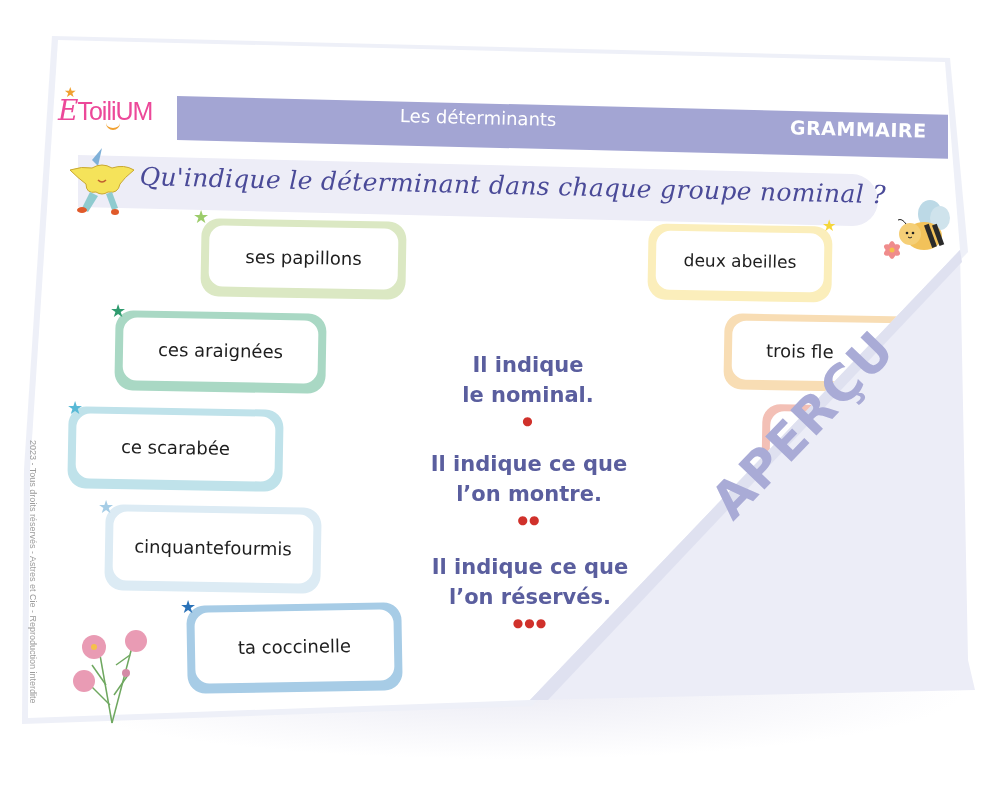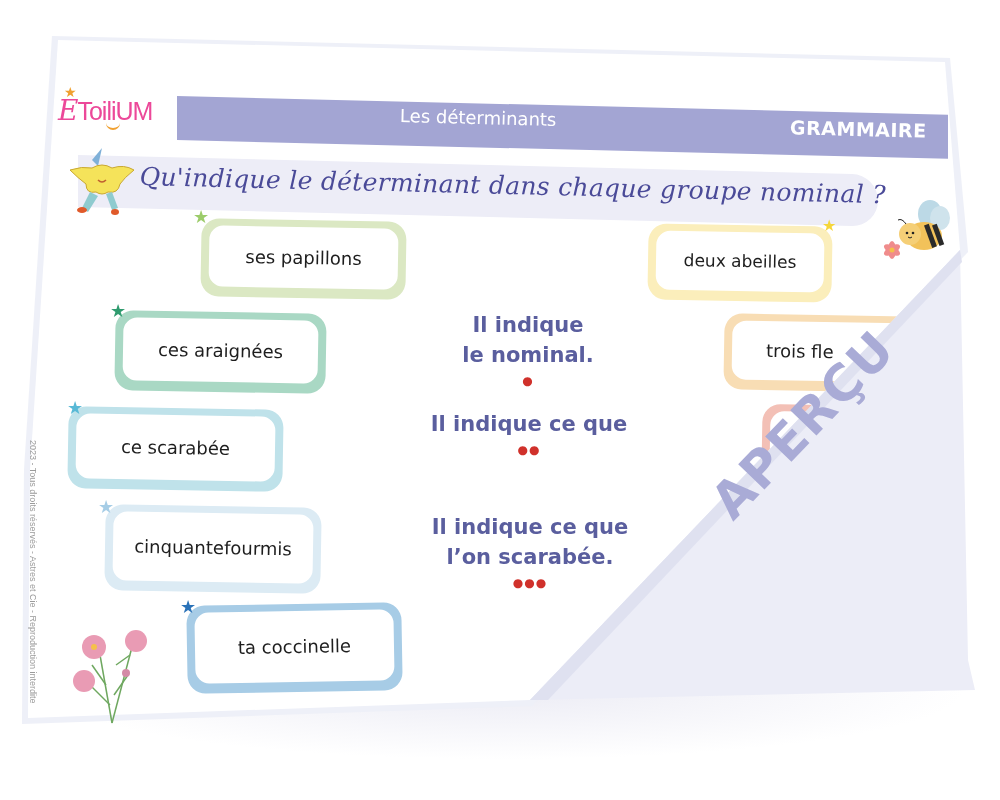--- a/index.html
+++ b/index.html
@@ -24,21 +24,21 @@
   .logo-smile{position:absolute;left:106px;top:122px;width:14px;height:6px;border-bottom:2px solid #f0a030;border-radius:0 0 10px 10px;}
   .title-bar{position:absolute;left:177px;top:96px;width:771px;height:44px;background:#a3a5d3;transform:skewY(1.4deg);transform-origin:left top;}
   .title-text{position:absolute;left:400px;top:107px;color:#ffffff;font-size:18px;font-family:"DejaVu Sans",sans-serif;transform:rotate(1.4deg);}
   .subject-text{position:absolute;left:790px;top:118px;color:#ffffff;font-size:19px;font-weight:bold;font-family:"DejaVu Sans",sans-serif;transform:rotate(1.4deg);letter-spacing:0.5px;}
   .question-bar{position:absolute;left:78px;top:155px;width:800px;height:52px;background:#ededf7;border-radius:0 28px 28px 0;transform:skewY(1.4deg);transform-origin:left top;}
   .question-text{position:absolute;left:140px;top:162px;font-family:"DejaVu Serif",serif;font-style:italic;font-size:25px;color:#4a4a98;transform:rotate(1.4deg);transform-origin:left top;white-space:nowrap;letter-spacing:0.3px;}
   .mascot{position:absolute;left:62px;top:140px;width:80px;height:80px;}
   .card{position:absolute;border-radius:18px;box-sizing:border-box;display:flex;align-items:center;justify-content:center;}
   .card .inner{background:#fff;border-radius:14px;position:absolute;left:8px;top:7px;right:8px;bottom:10px;display:flex;align-items:center;justify-content:center;text-align:center;font-size:18px;color:#1e1e1e;font-family:"DejaVu Sans",sans-serif;line-height:1.5;}
   .star{position:absolute;font-size:18px;line-height:1;}
-  .center-block{position:absolute;width:240px;text-align:center;color:#5a5e9e;font-weight:bold;font-size:21px;line-height:30px;font-family:"DejaVu Sans",sans-serif;}
+  .center-block{position:absolute;width:240px;text-align:center;color:#5a5e9e;font-weight:bold;font-size:21px;line-height:30px;font-family:"DejaVu Sans",sans-serif;margin-top:40px;}
   .dots{display:block;color:#d0312b;font-size:12px;letter-spacing:1px;line-height:22px;}
   .watermark{position:absolute;left:700px;top:490px;font-size:50px;font-weight:bold;color:#a9abd6;transform:rotate(-46deg);transform-origin:left top;font-family:"DejaVu Sans",sans-serif;letter-spacing:2px;}
   .copyright{position:absolute;left:38px;top:440px;font-size:9px;color:#9b9b9b;transform:rotate(90deg);transform-origin:left top;white-space:nowrap;font-family:"Liberation Sans",sans-serif;}
   .flowers{position:absolute;left:70px;top:625px;width:90px;height:100px;}
   .bee{position:absolute;left:878px;top:198px;width:80px;height:70px;}
 </style>
 </head>
 <body>
 
 <div class="shadow"></div>
@@ -97,25 +97,26 @@
   </div>
   <div class="star" style="left:180px;top:598px;color:#2a72b8;">★</div>
 
   <div class="center-block" style="left:408px;top:310px;">
     <div>Il indique</div>
     <div>le nominal.</div>
     <span class="dots">●</span>
   </div>
   <div class="center-block" style="left:409px;top:409px;">
     <div>Il indique ce que</div>
+    <div>l’on montre.</div>
     <span class="dots">●●</span>
   </div>
   <div class="center-block" style="left:410px;top:512px;">
     <div>Il indique ce que</div>
-    <div>l’on scarabée.</div>
+    <div>l’on réservés.</div>
     <span class="dots">●●●</span>
   </div>
 
   <div class="card" style="left:648px;top:225px;width:184px;height:76px;background:#fbeebb;transform:rotate(1deg);">
     <div class="inner" style="font-size:17px;">deux abeilles</div>
   </div>
   <div class="star" style="left:822px;top:218px;color:#f5d63a;font-size:16px;">★</div>
 
   <div class="card" style="left:724px;top:315px;width:200px;height:76px;background:#f8ddb4;transform:rotate(1deg);">
     <div class="inner" style="justify-content:flex-start;padding-left:34px;">trois fle</div>

